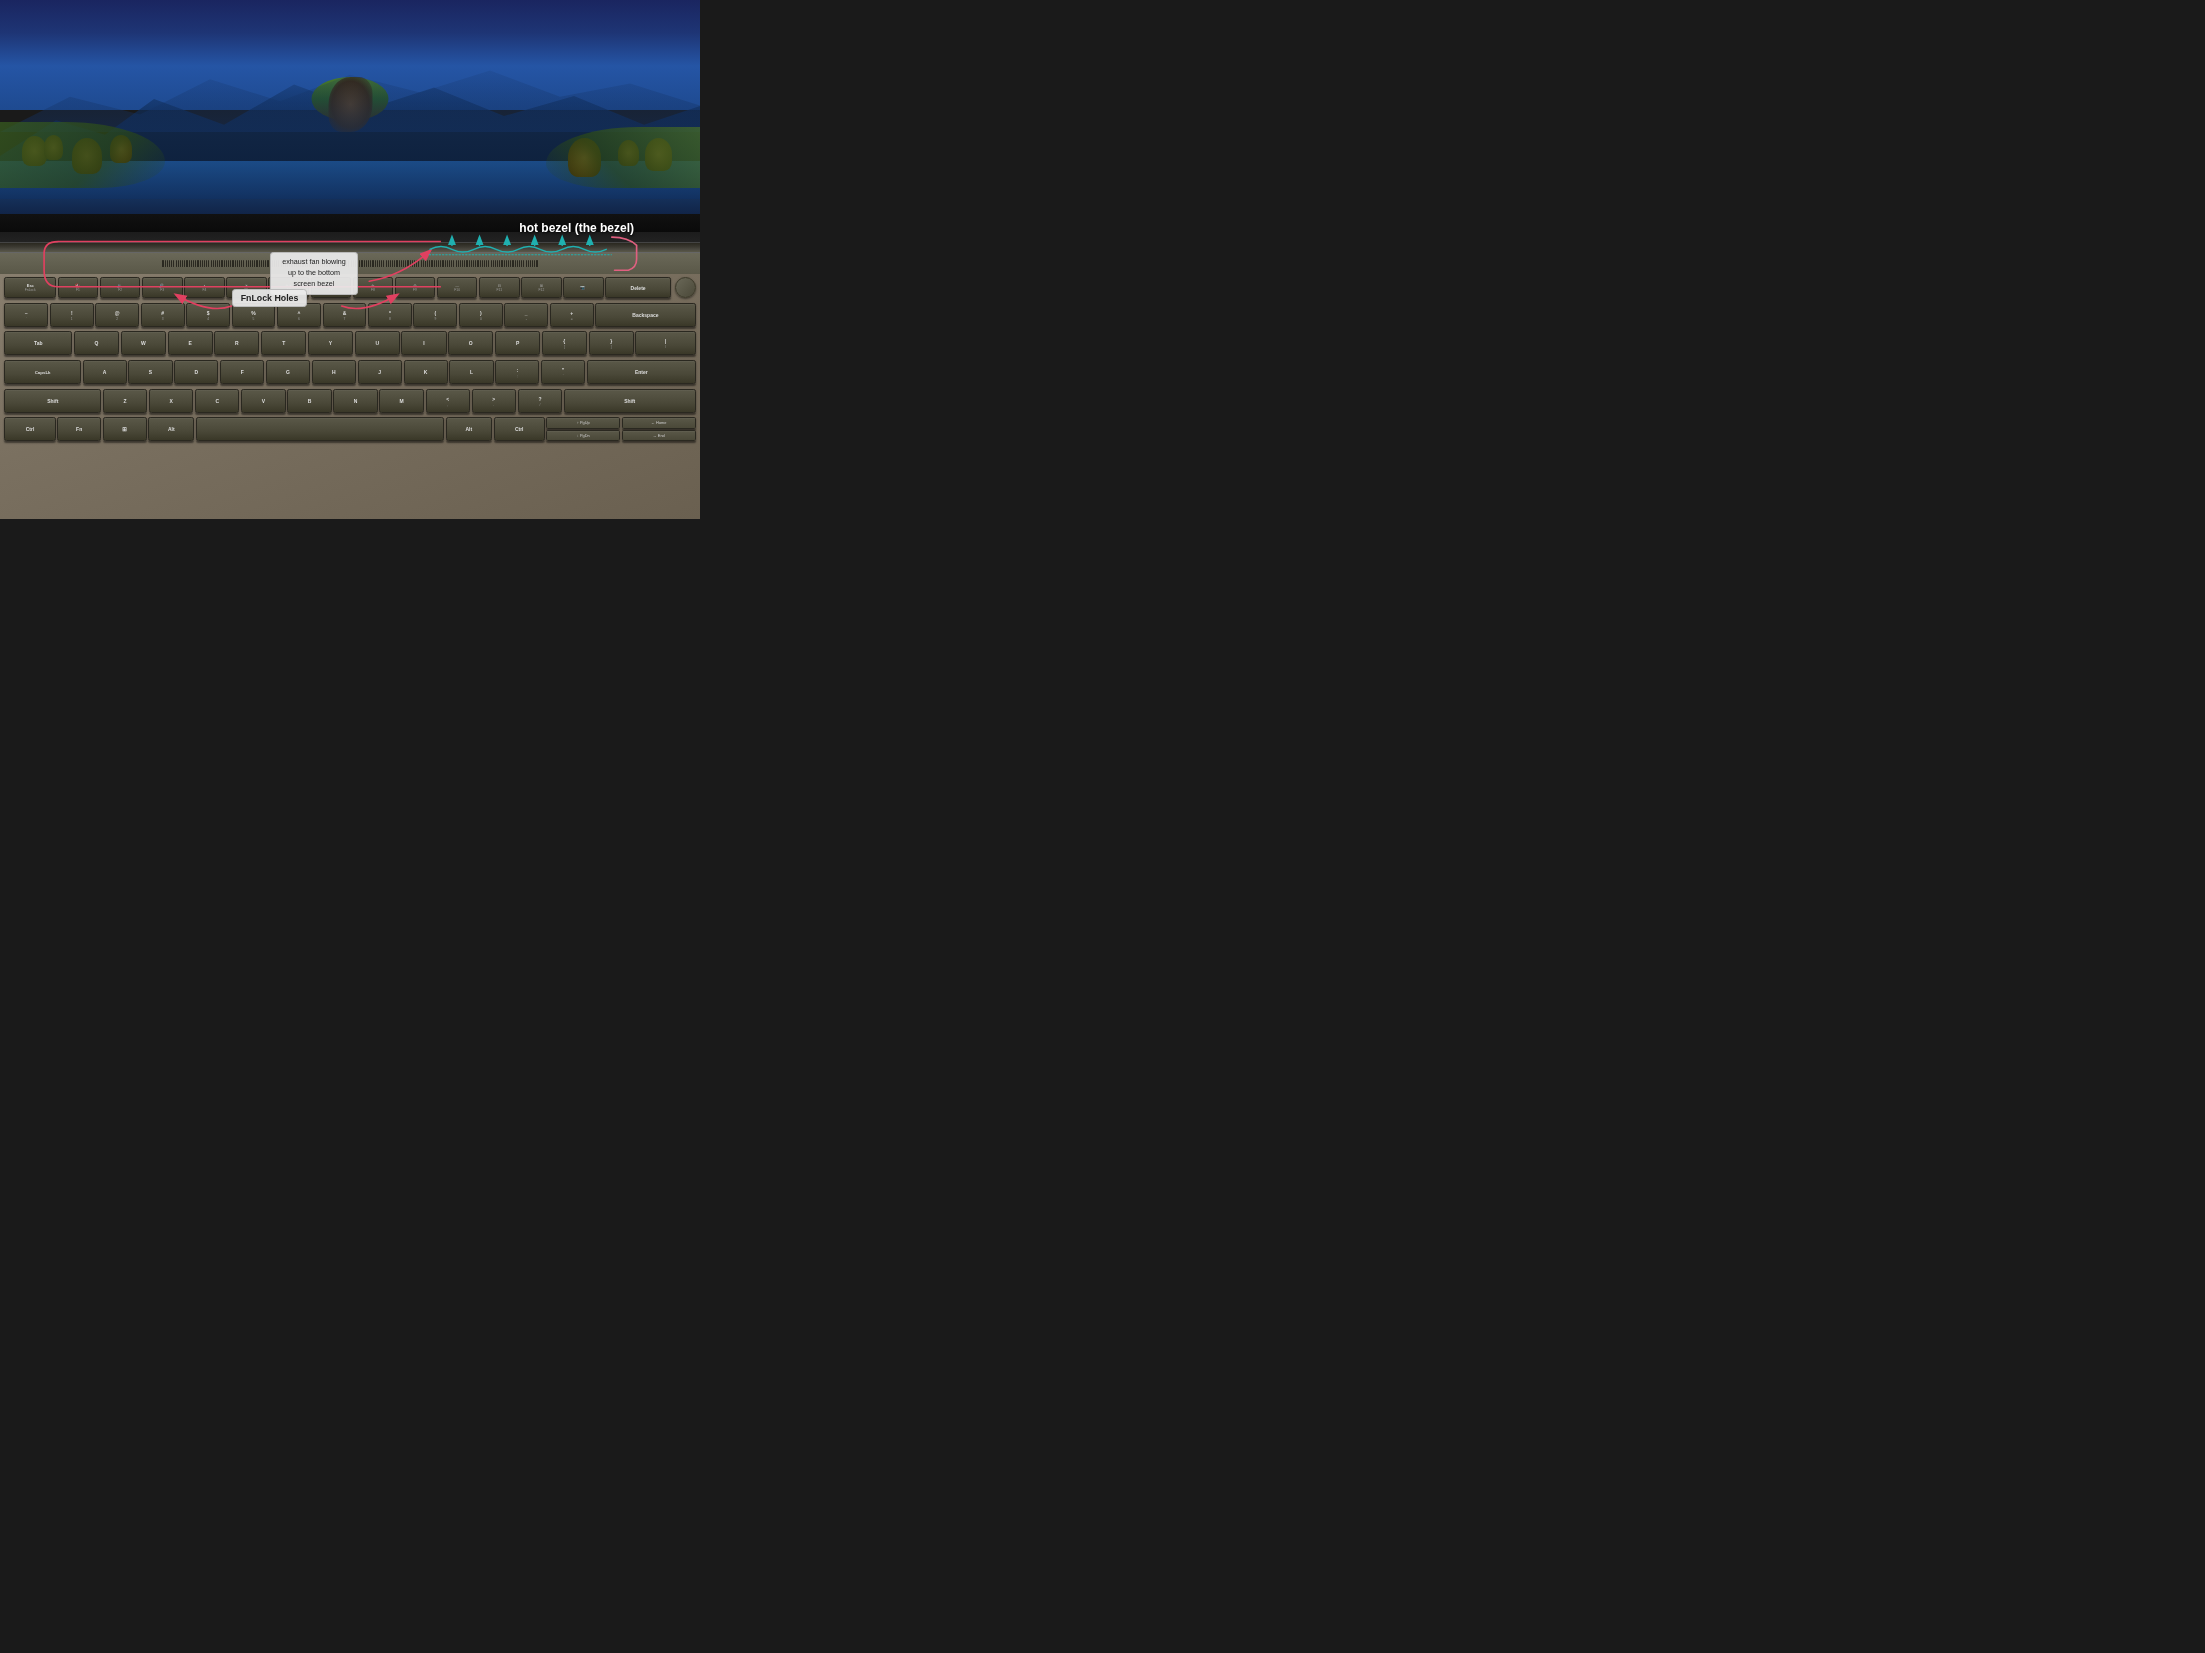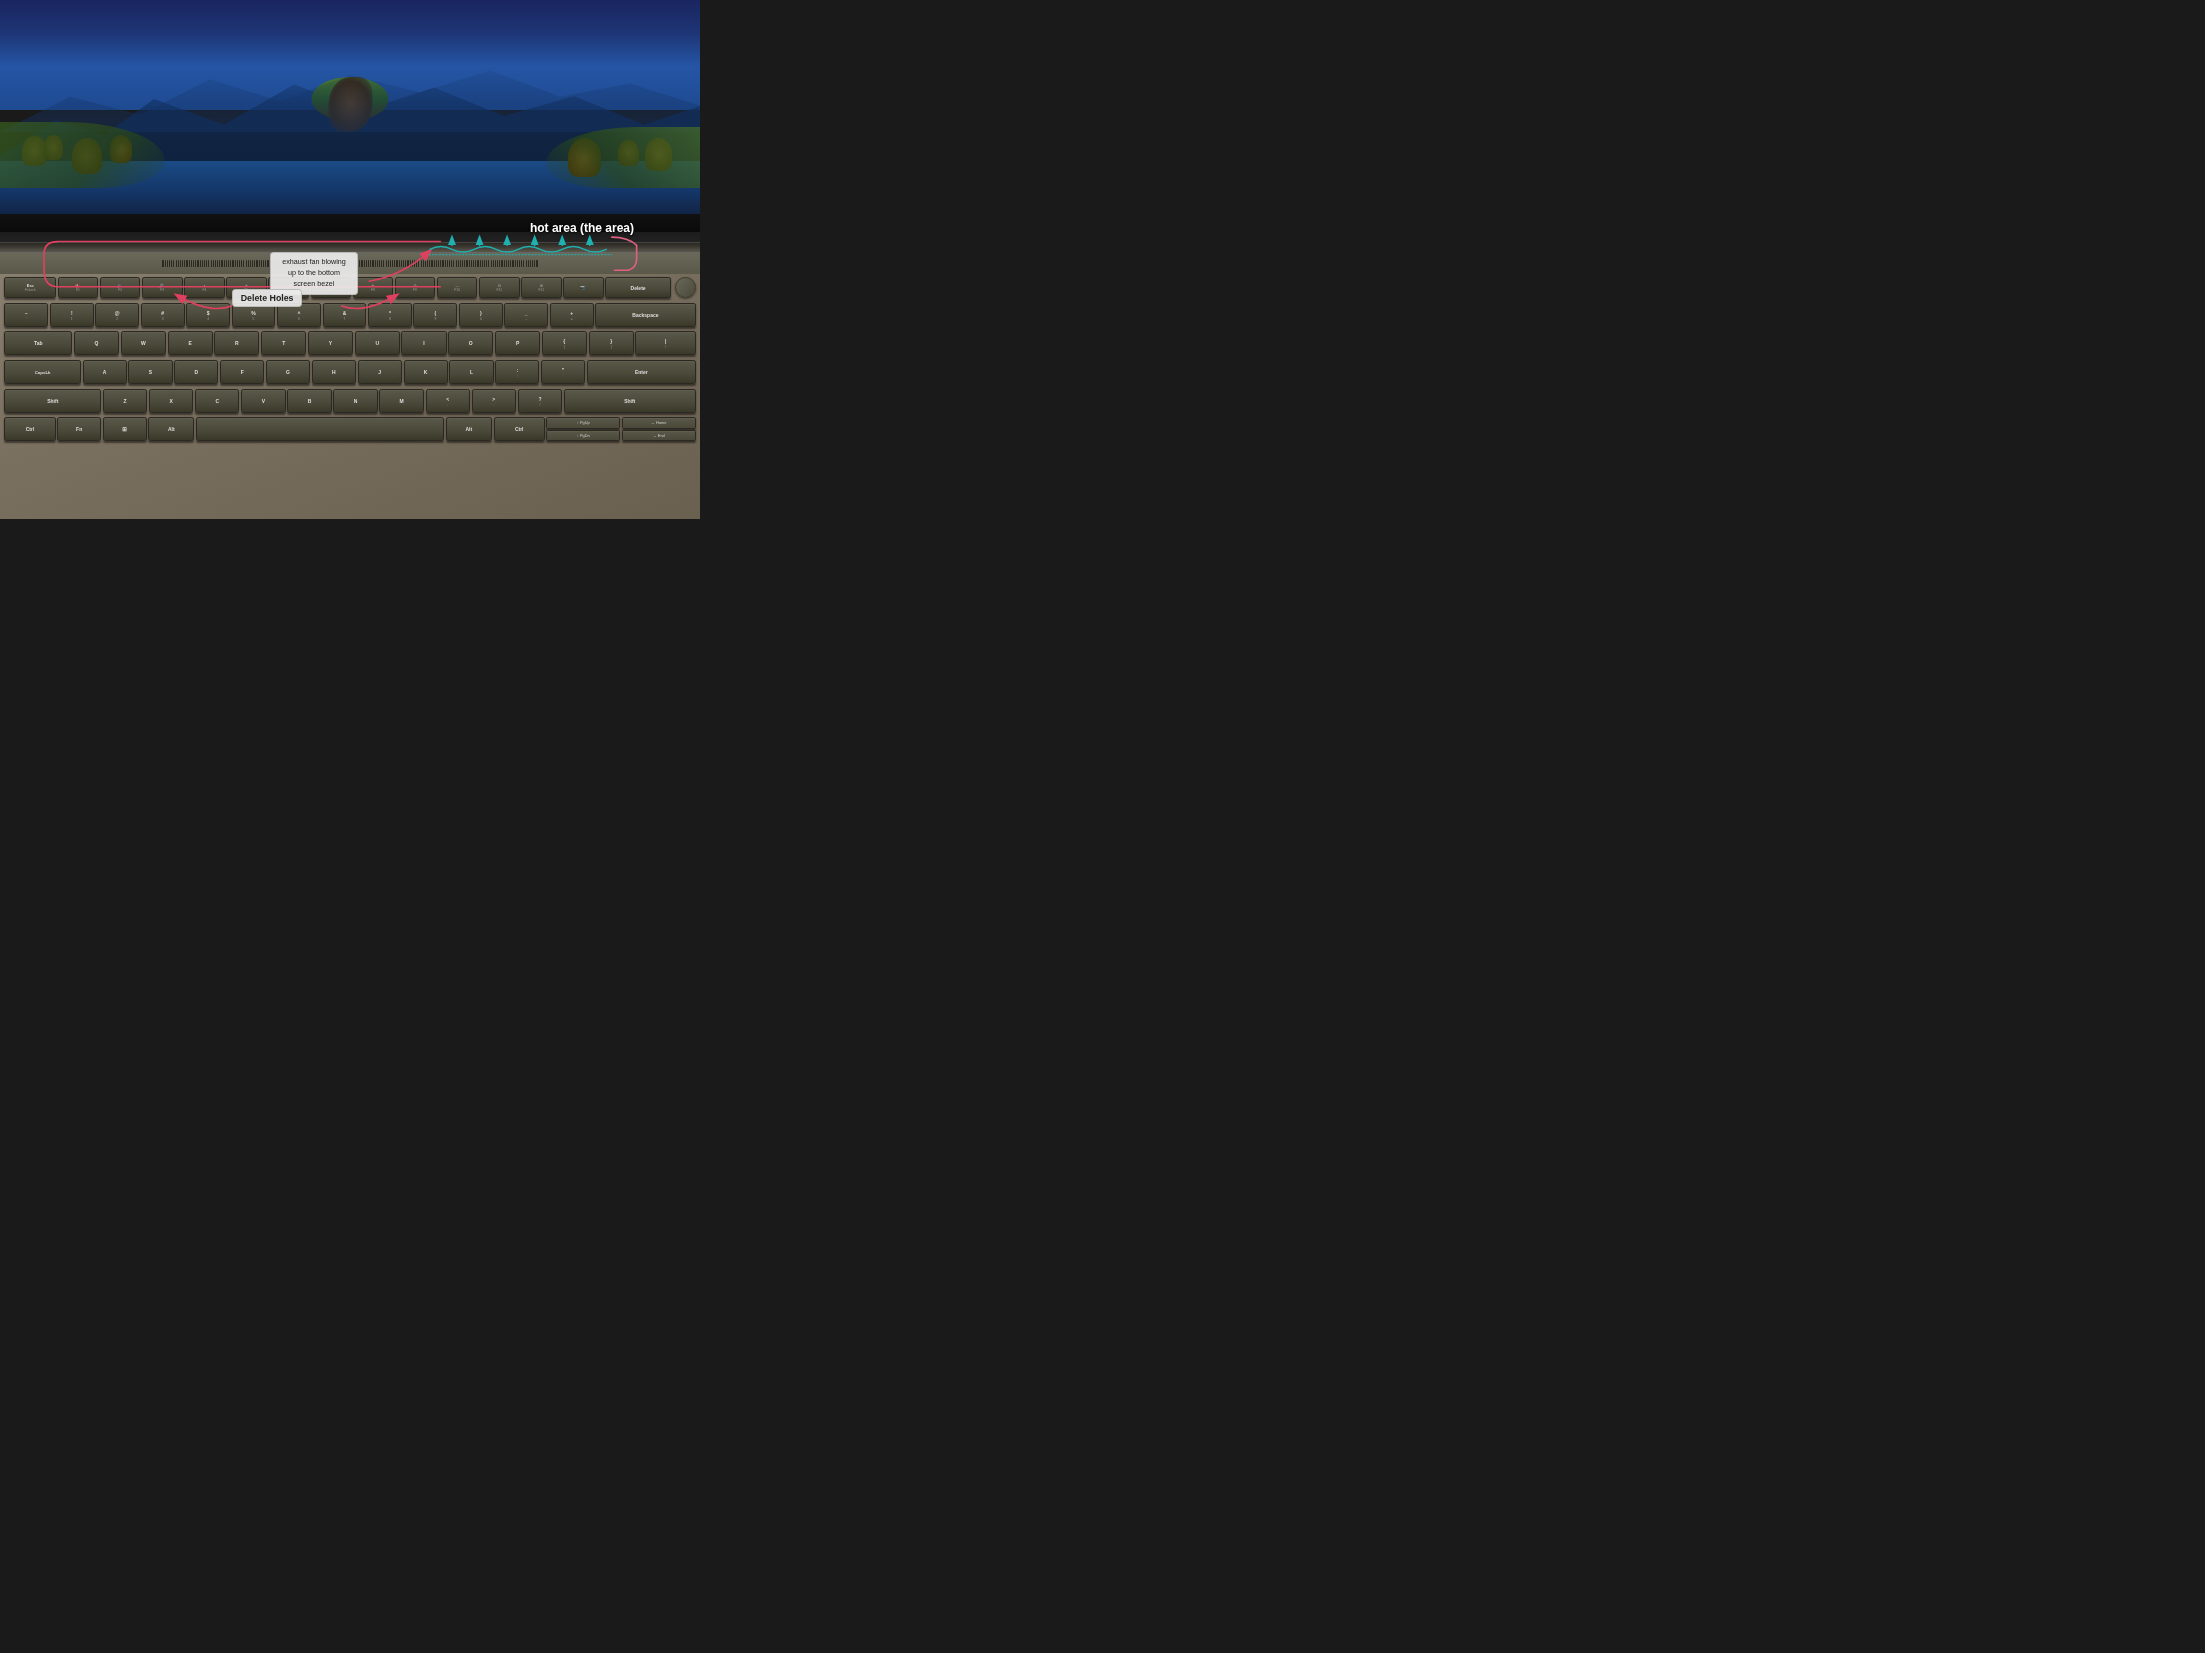--- a/index.html
+++ b/index.html
@@ -695,21 +695,21 @@
         </marker>
       </defs>
     </svg>
 
     <div style="
       position:absolute;
       top:221px; right:66px;
       color:white; font-size:12px; font-weight:bold;
       text-shadow: 0.6px 0.6px 2.2px rgba(0,0,0,0.9);
       white-space:nowrap;
-    ">hot area (the area)</div>
+    ">hot bezel (the bezel)</div>
 
     <div style="
       position:absolute;
       top:252px; left:270px;
       background:rgba(235,235,235,0.93);
       border:0.6px solid #bbb;
       border-radius:3.3px;
       padding:4.4px 6.6px;
       font-size:7.2px;
       color:#222;
@@ -722,18 +722,18 @@
       position:absolute;
       top:289px; left:232px;
       background:rgba(235,235,235,0.93);
       border:0.6px solid #bbb;
       border-radius:3.3px;
       padding:2.8px 7.7px;
       font-size:8.8px;
       font-weight:bold;
       color:#222;
       white-space:nowrap;
-    ">Delete Holes</div>
+    ">FnLock Holes</div>
 
   </div>
 
 </div>
 
 
 </body></html>

